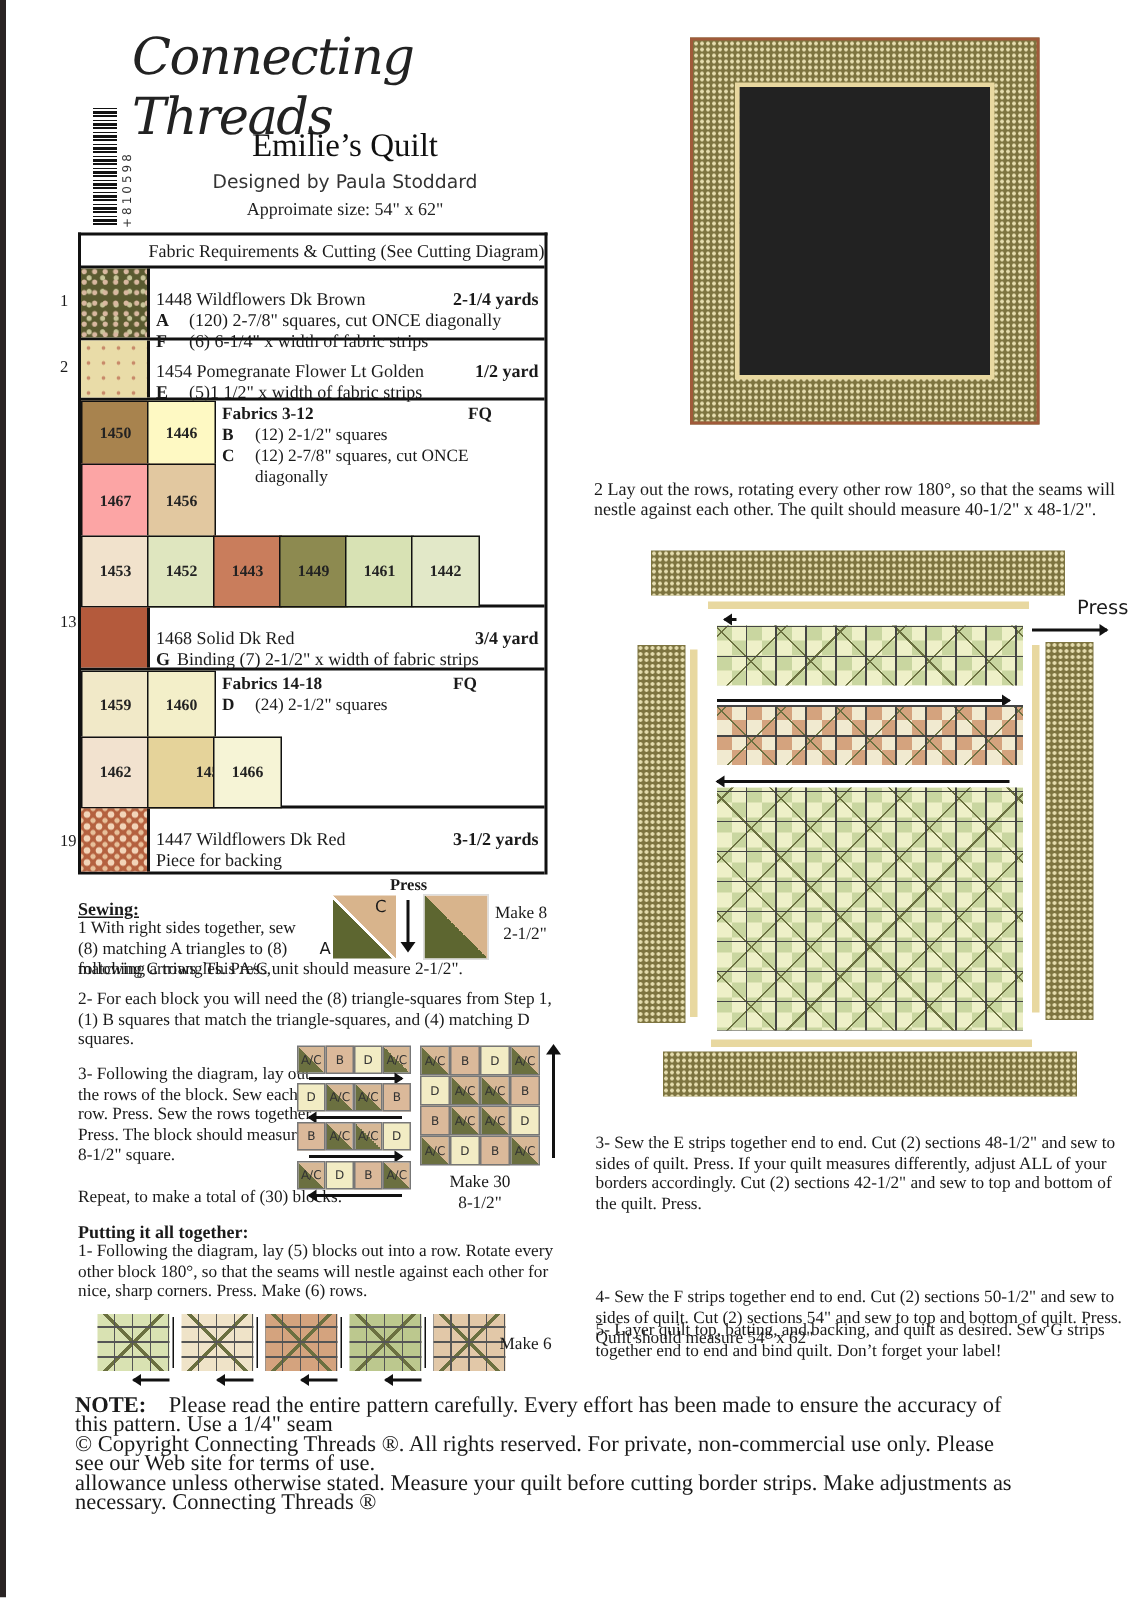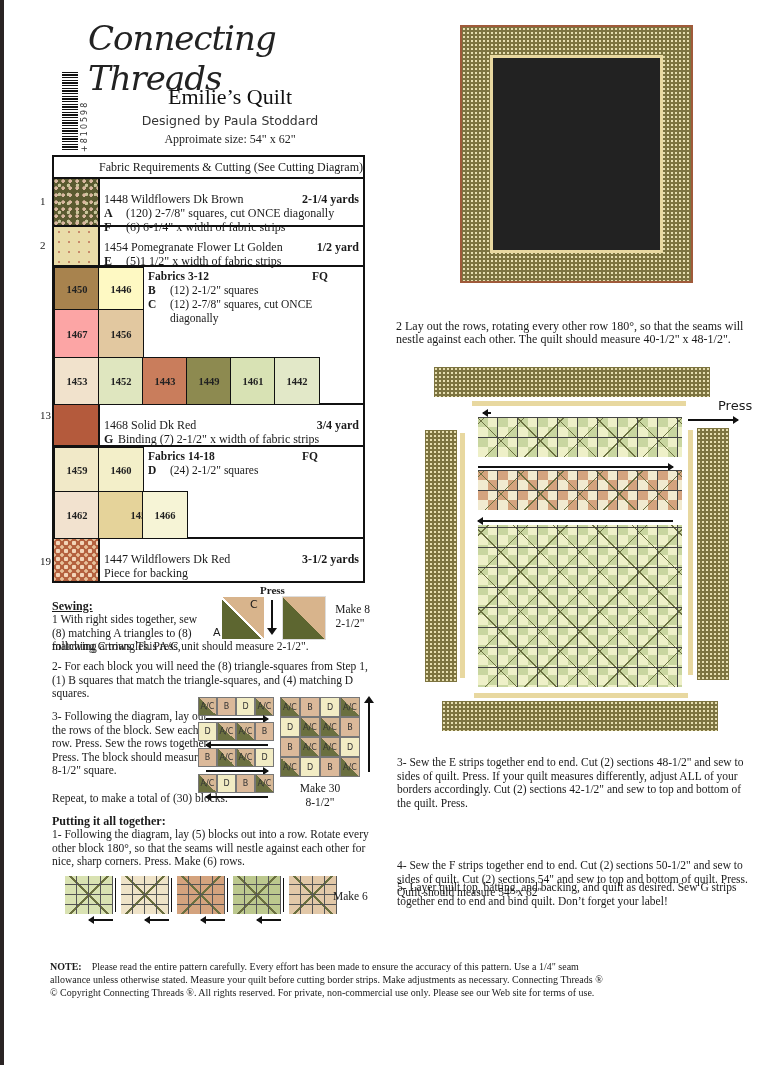--- a/index.html
+++ b/index.html
@@ -83,21 +83,21 @@
   .arrow-line.right::after { content: ""; position: absolute; right: -1px; top: -3px; border-left: 6px solid #111; border-top: 4px solid transparent; border-bottom: 4px solid transparent; }
   .arrow-line.left::before { content: ""; position: absolute; left: -1px; top: -3px; border-right: 6px solid #111; border-top: 4px solid transparent; border-bottom: 4px solid transparent; }
 
   .mini-block { position: absolute; width: 48px; height: 38px;
     background:
       repeating-linear-gradient(0deg, transparent 0 9px, #555 9px 10px),
       repeating-linear-gradient(90deg, transparent 0 11px, #555 11px 12px),
       linear-gradient(45deg, transparent 48%, #6b7040 48% 52%, transparent 52%),
       linear-gradient(-45deg, transparent 48%, #6b7040 48% 52%, transparent 52%); }
 
-  .note { left: 50px; top: 960px; width: 630px; font-size: 10px; line-height: 13px; }
+  .note { left: 50px; top: 931px; width: 630px; font-size: 15px; line-height: 13px; }
   .note b { font-weight: bold; }
 </style>
 </head>
 <body>
 
 <div class="abs left-bar"></div>
 
 <div class="abs logo">Connecting Threads</div>
 <div class="abs barcode"></div>
 <div class="abs barcode-num">+810598</div>
@@ -218,21 +218,21 @@
 <div class="abs h-sew">Sewing:</div>
 <div class="abs para" style="left:52px;top:613px;width:160px;">1  With right sides together, sew (8) matching A triangles to (8) matching C triangles. Press,</div>
 <div class="abs para" style="left:52px;top:640px;width:320px;">following arrows. This A/C unit should measure 2-1/2".</div>
 <div class="abs small-lbl" style="left:260px;top:584px;font-weight:bold;font-family:'Liberation Serif',serif;">Press</div>
 <div class="abs tri-a" style="left:222px;top:597px;"></div>
 <div class="abs small-lbl" style="left:213px;top:626px;">A</div>
 <div class="abs small-lbl" style="left:250px;top:598px;">C</div>
 <div class="abs" style="left:271px;top:600px;width:1.5px;height:30px;background:#111;"></div>
 <div class="abs" style="left:267px;top:628px;border-top:7px solid #111;border-left:5px solid transparent;border-right:5px solid transparent;"></div>
 <div class="abs tri-unit" style="left:282px;top:596px;"></div>
-<div class="abs para" style="left:330px;top:603px;text-align:right;width:40px;">Make 8</div>
+<div class="abs para" style="left:330px;top:603px;text-align:left;width:40px;">Make 8</div>
 <div class="abs para" style="left:330px;top:617px;text-align:center;width:40px;">2-1/2"</div>
 
 <div class="abs para" style="left:52px;top:660px;width:320px;">2- For each block you will need the (8) triangle-squares from Step 1, (1) B squares that match the triangle-squares, and (4) matching D squares.</div>
 
 <div class="abs para" style="left:52px;top:710px;width:160px;">3- Following the diagram, lay out the rows of the block. Sew each row. Press. Sew the rows together. Press. The block should measure 8-1/2" square.</div>
 <div class="abs para" style="left:52px;top:792px;width:240px;">Repeat, to make a total of (30) blocks.</div>
 
 <div class="abs" style="left:198px;top:697px;width:80px;height:100px;">
   <div class="blk-cell c-ac" style="left:0;top:0;">A/C</div>
   <div class="blk-cell c-b" style="left:19px;top:0;">B</div>
@@ -326,15 +326,15 @@
   <div class="abs thin-strip" style="left:54px;top:333px;width:214px;height:5px;"></div>
   <div class="abs border-strip" style="left:22px;top:341px;width:276px;height:30px;"></div>
 </div>
 
 <div class="abs para" style="left:397px;top:756px;width:360px;font-size:11.5px;">3- Sew the E strips together end to end. Cut (2) sections 48-1/2" and sew to sides of quilt. Press. If your quilt measures differently, adjust ALL of your borders accordingly. Cut (2) sections 42-1/2" and sew to top and bottom of the quilt. Press.</div>
 <div class="abs para" style="left:397px;top:824px;width:360px;font-size:11.5px;margin-top:35px;">4- Sew the F strips together end to end. Cut (2) sections 50-1/2" and sew to sides of quilt. Cut (2) sections 54" and sew to top and bottom of quilt. Press. Quilt should measure 54" x 62"</div>
 <div class="abs para" style="left:397px;top:881px;width:340px;font-size:11.5px;">5- Layer quilt top, batting, and backing, and quilt as desired. Sew G strips together end to end and bind quilt. Don’t forget your label!</div>
 
 <div class="abs note">
   <div><b>NOTE:</b>&nbsp;&nbsp;&nbsp;&nbsp;<span>Please read the entire pattern carefully. Every effort has been made to ensure the accuracy of this pattern. Use a 1/4" seam</span></div>
+  <div>© Copyright Connecting Threads ®.  All rights reserved. For private, non-commercial use only.  Please see our Web site for terms of use.</div>
   <div>allowance unless otherwise stated. Measure your quilt before cutting border strips. Make adjustments as necessary.  Connecting Threads ®</div>
-  <div>© Copyright Connecting Threads ®.  All rights reserved. For private, non-commercial use only.  Please see our Web site for terms of use.</div>
 </div>
 
 </body></html>

